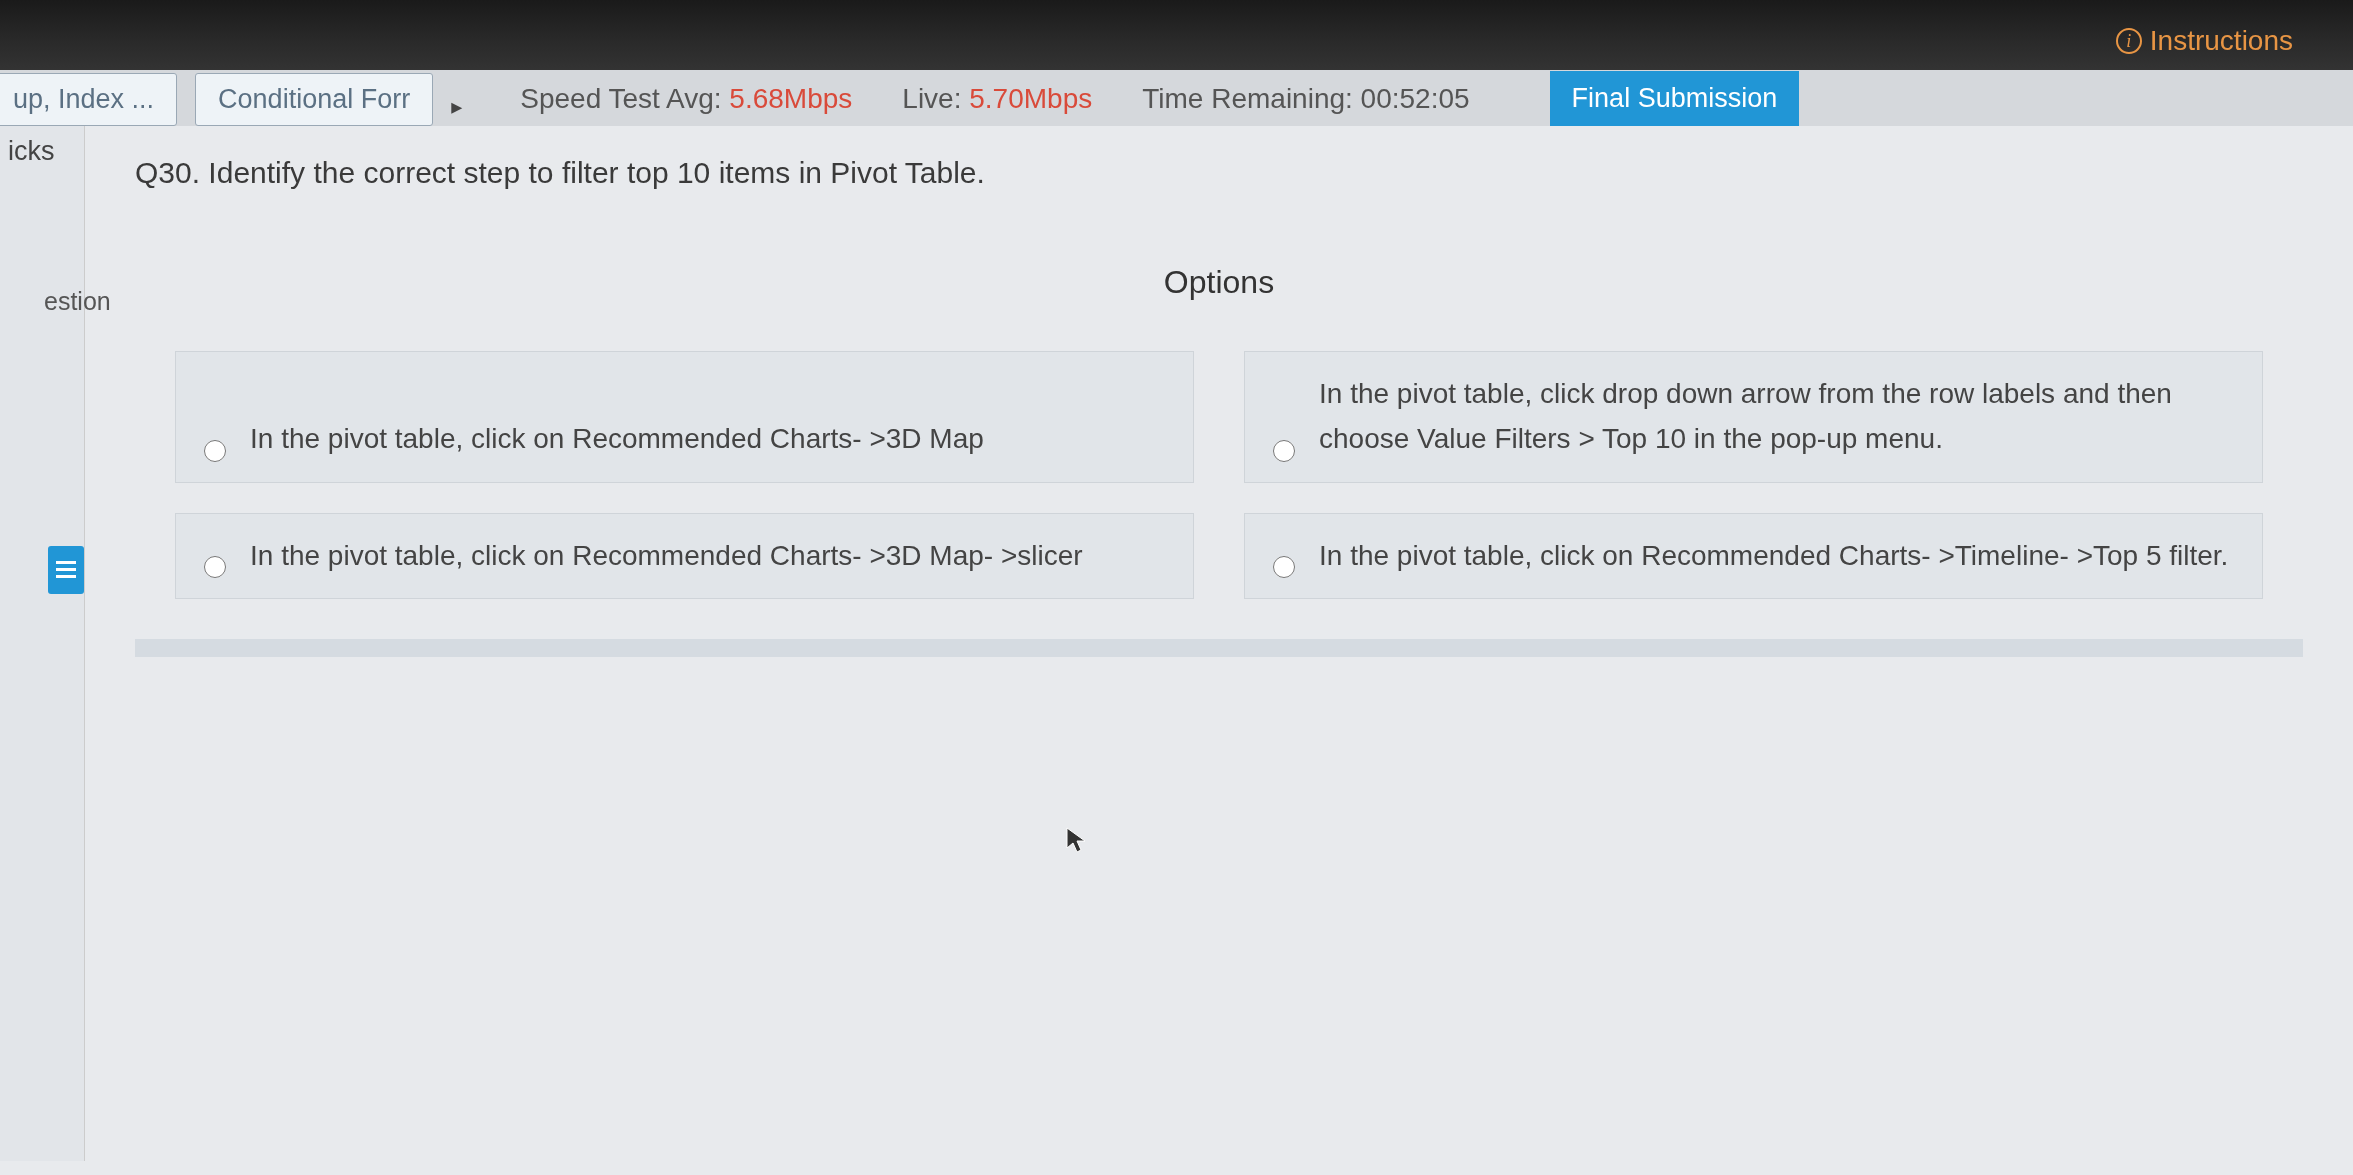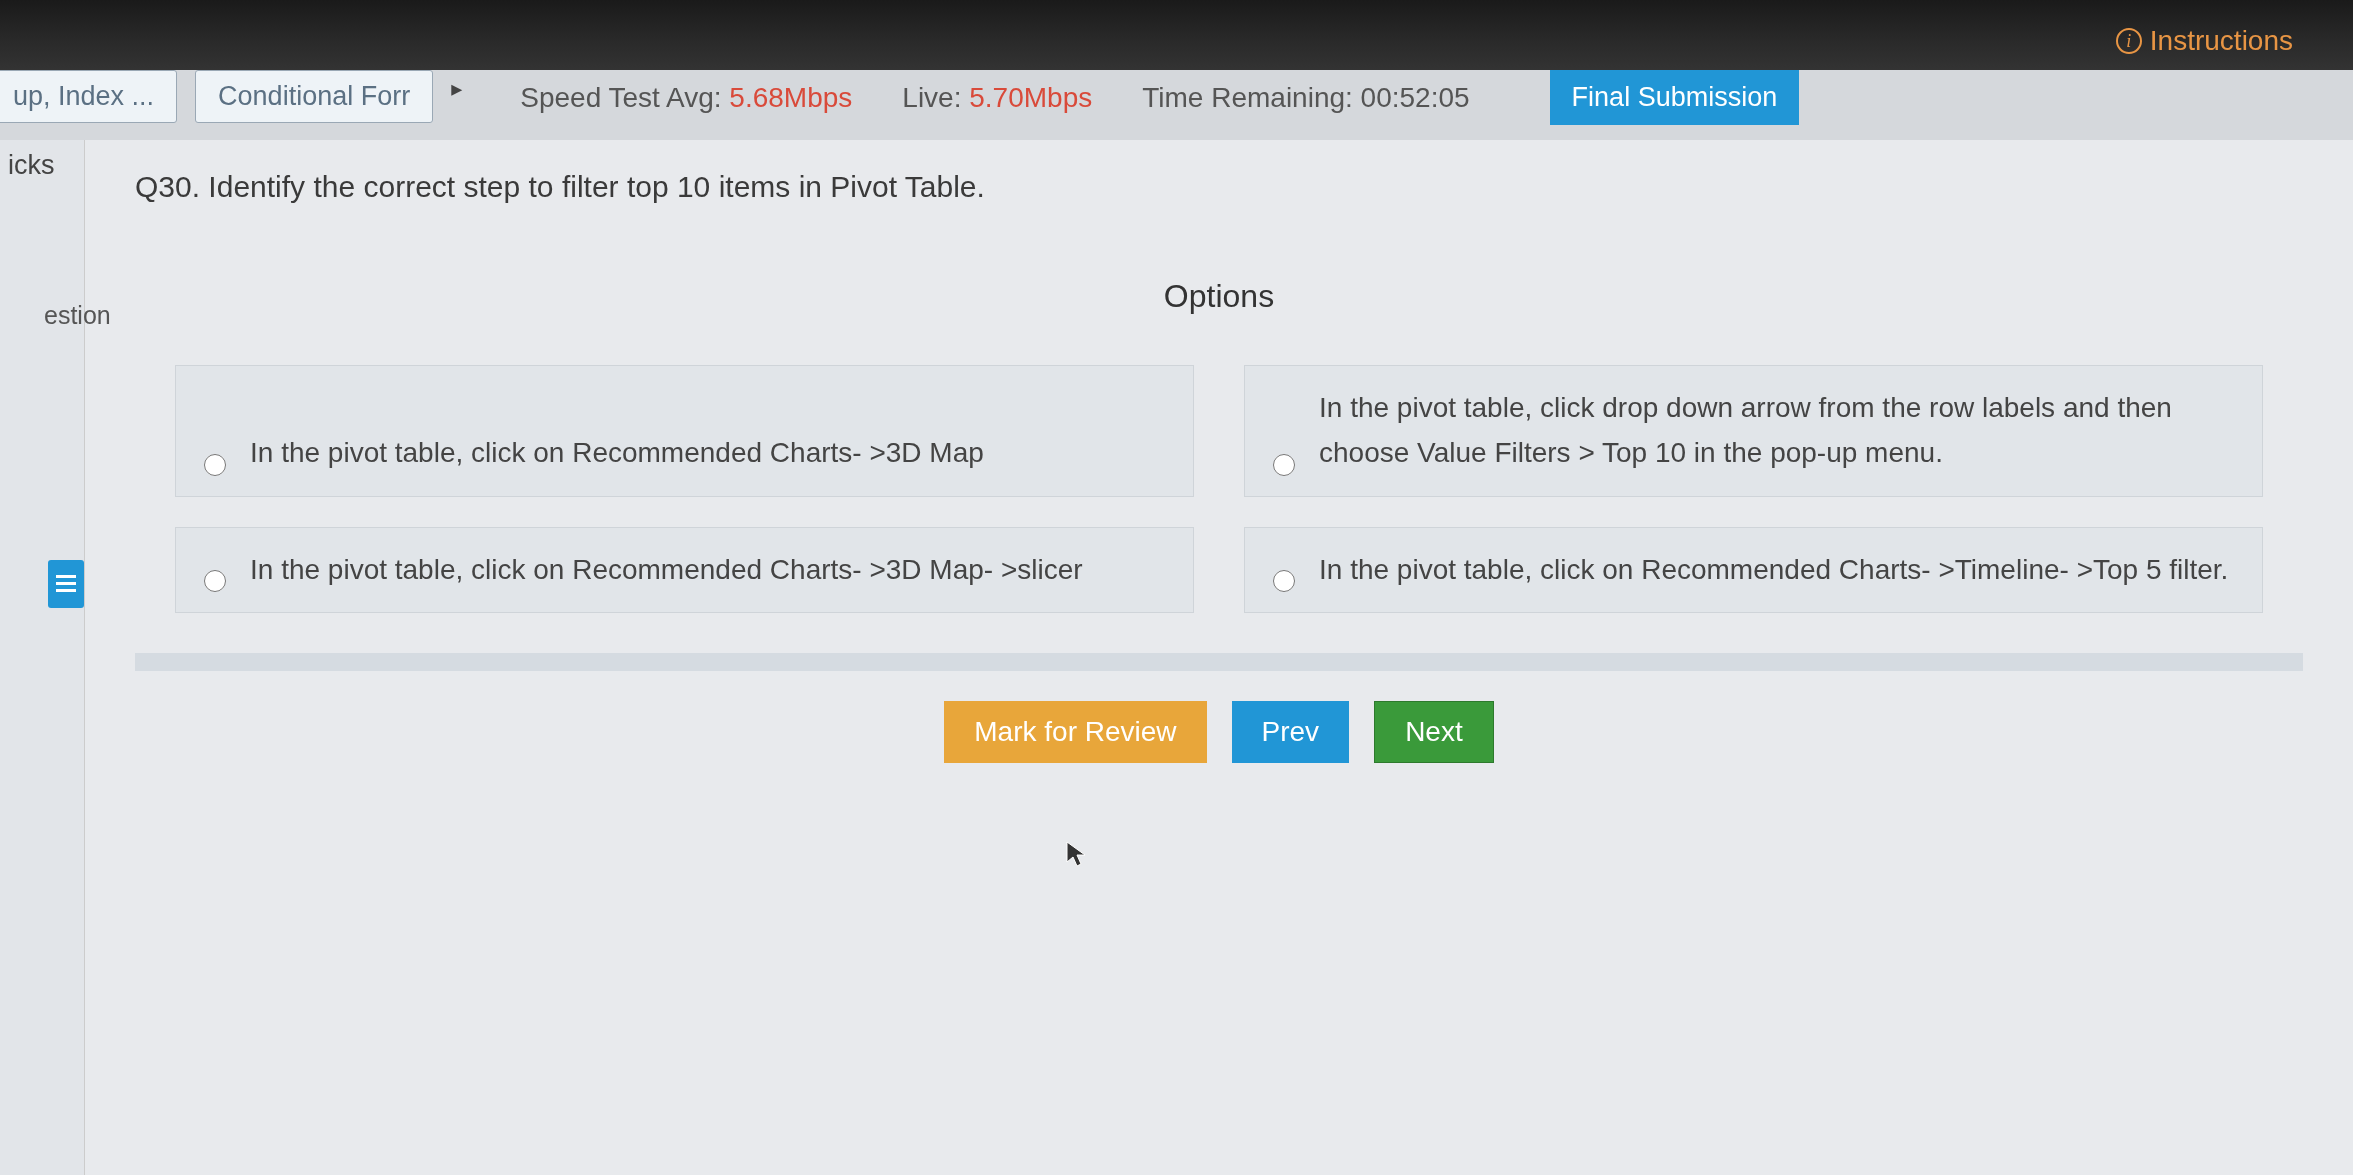--- a/index.html
+++ b/index.html
@@ -33,23 +33,23 @@
     border-radius: 50%;
     display: inline-flex;
     align-items: center;
     justify-content: center;
     font-size: 18px;
     font-style: italic;
     font-family: serif;
   }
   .tab-row {
     display: flex;
-    align-items: flex-start;
+    align-items: flex-end;
     background: #d5d8dc;
-    height: 70px;
+    height: 56px;
     padding: 0 0 0 0;
     gap: 18px;
     position: relative;
   }
   .tab {
     border: 1px solid #9aa8b5;
     background: #eef3f7;
     color: #5b7083;
     padding: 10px 22px;
     font-size: 27px;
@@ -245,25 +245,20 @@
         <span>In the pivot table, click on Recommended Charts- &gt;3D Map- &gt;slicer</span>
       </label>
       <label class="option-box">
         <input type="radio" name="q30" style="">
         <span>In the pivot table, click on Recommended Charts- &gt;Timeline- &gt;Top 5 filter.</span>
       </label>
     </div>
 
     <div class="divider-bar"></div>
 
-    <div class="button-row">
-      <button class="btn btn-review">Mark for Review</button>
-      <button class="btn btn-prev">Prev</button>
-      <button class="btn btn-next">Next</button>
-    </div>
 
     <div class="cursor-arrow">
       <svg width="24" height="28" viewBox="0 0 24 28">
           <path d="M2 2 L2 22 L8 17 L12 26 L16 24 L12 15 L20 15 Z" fill="#333" stroke="#fff" stroke-width="1"></path>
         </svg>
     </div>
   </div>
 </div>
 
 </body></html>

